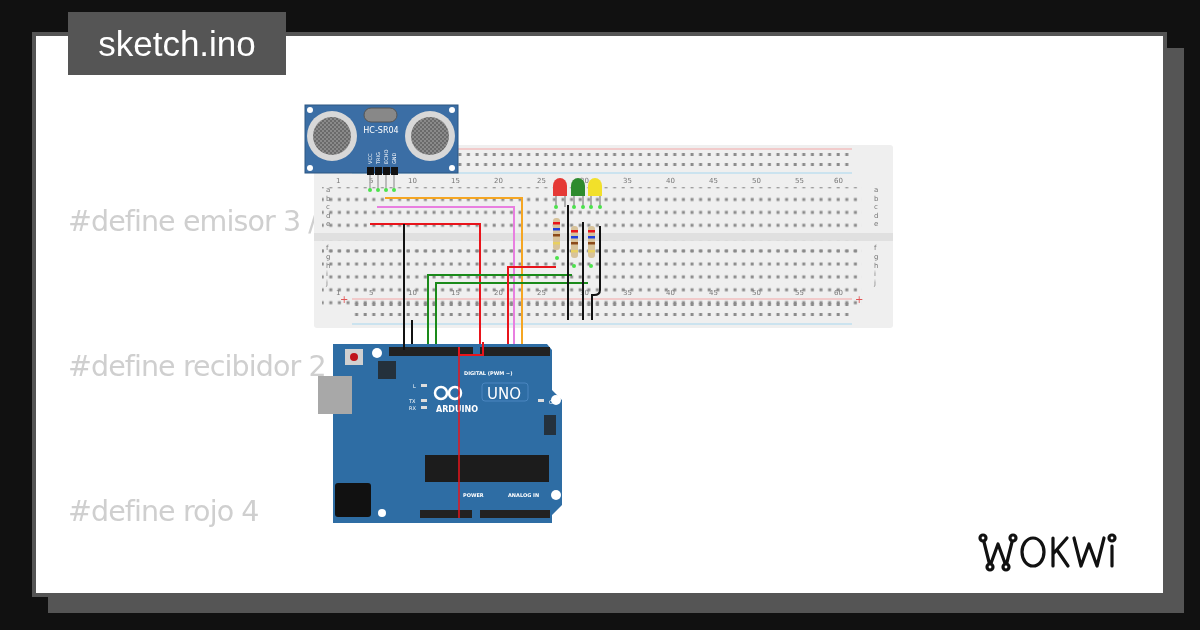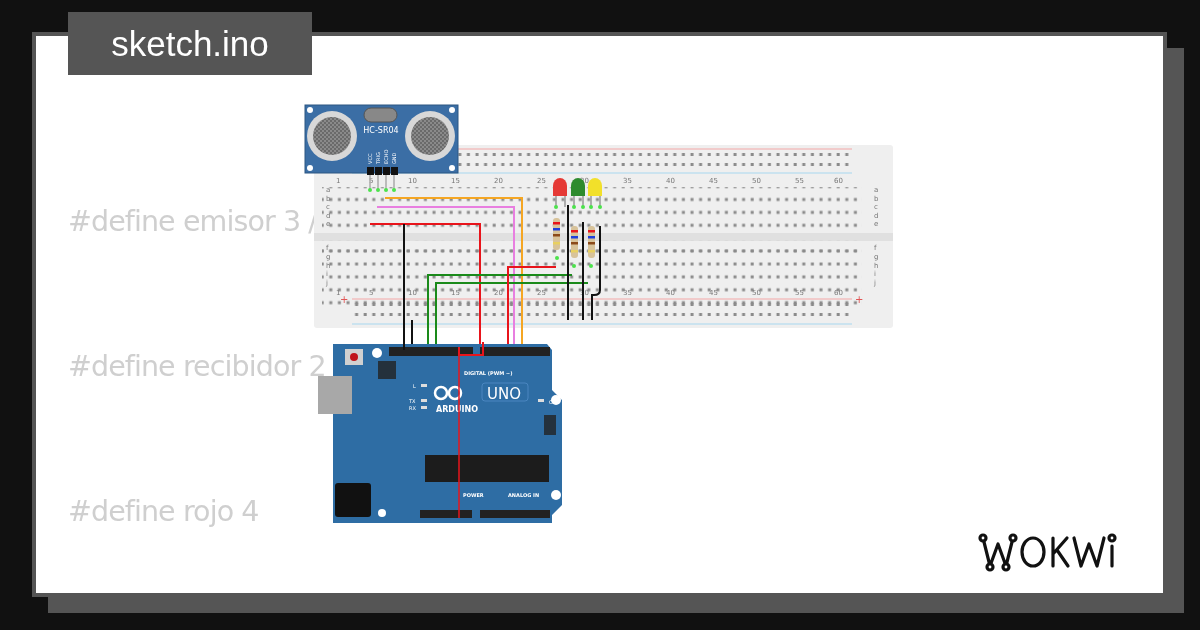--- a/index.html
+++ b/index.html
@@ -1,20 +1,20 @@
 <!DOCTYPE html>
 <html><head>
 <meta charset="utf-8">
 <style>
   html,body{margin:0;padding:0;}
   body{width:1200px;height:630px;background:#111111;position:relative;overflow:hidden;font-family:"DejaVu Sans","Liberation Sans",sans-serif;}
   .shadow{position:absolute;left:48px;top:48px;width:1136px;height:565px;background:#555555;}
   .panel{position:absolute;left:32px;top:32px;width:1135px;height:565px;background:#555555;}
   .panel-inner{position:absolute;left:4px;top:4px;right:4px;bottom:4px;background:#ffffff;overflow:hidden;}
-  .tab{position:absolute;left:68px;top:12px;width:244px;height:63px;background:#555555;color:#ffffff;font-family:"Liberation Sans",sans-serif;font-size:35px;line-height:63px;text-align:center;z-index:5;}
+  .tab{position:absolute;left:68px;top:12px;width:218px;height:63px;background:#555555;color:#ffffff;font-family:"Liberation Sans",sans-serif;font-size:35px;line-height:63px;text-align:center;z-index:5;}
   .code{position:absolute;left:32px;top:66px;margin:0;font-family:"DejaVu Sans",sans-serif;font-size:28.5px;line-height:48.2px;color:#cfcfcf;white-space:pre;letter-spacing:-0.9px;}
   .code div{height:48.2px;}
   .circuit{position:absolute;left:0;top:0;width:1200px;height:630px;z-index:3;}
   .logo{position:absolute;left:978px;top:530px;z-index:4;}
 </style>
 </head>
 <body>
 
 <div class="shadow"></div>
 <div class="panel">

